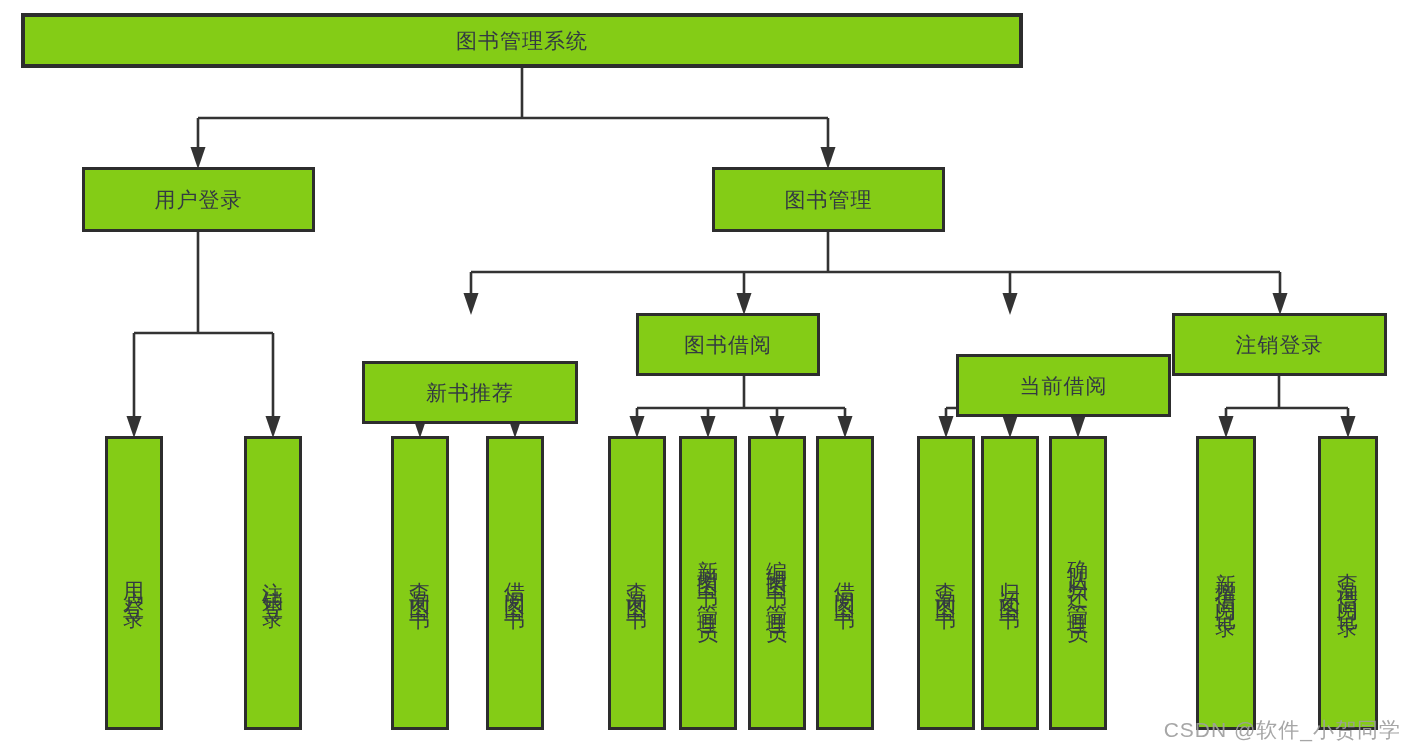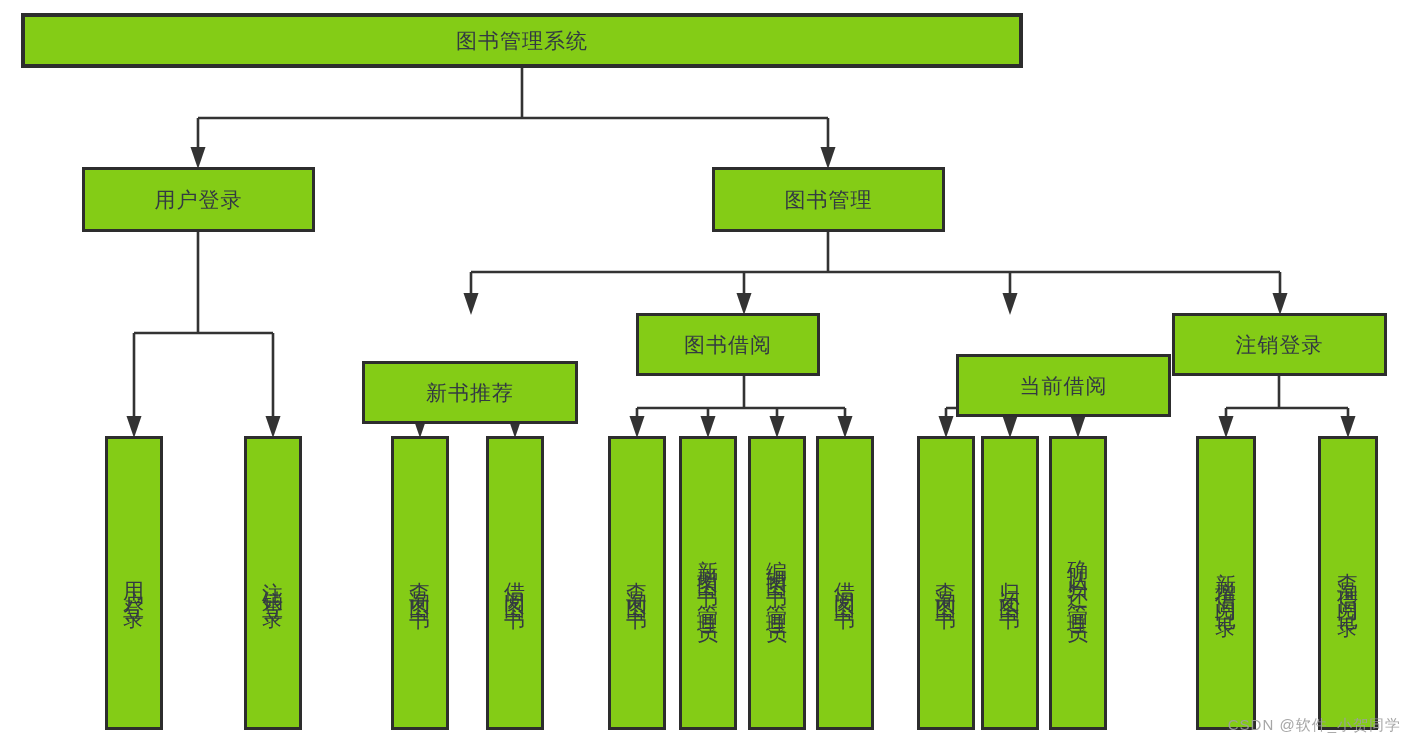--- a/index.html
+++ b/index.html
@@ -46,21 +46,21 @@
     text-orientation: mixed;
     font-size: 21px;
     letter-spacing: 9px;
     line-height: 1;
     white-space: nowrap;
   }
   .watermark {
     position: absolute;
     right: 4px;
     top: 716px;
-    font-size: 15px;
+    font-size: 21px;
     color: rgba(158, 158, 158, 0.92);
     letter-spacing: 1px;
     z-index: 5;
     white-space: nowrap;
   }
 </style>
 </head>
 <body>
 
 <div id="stage">

